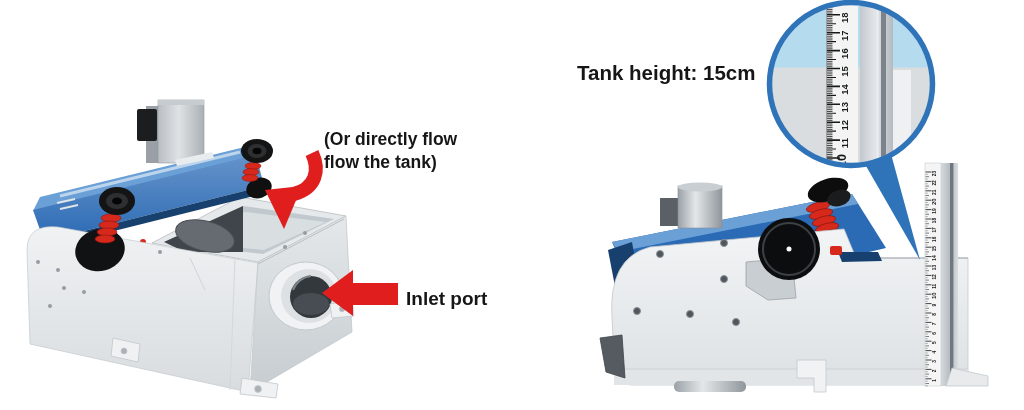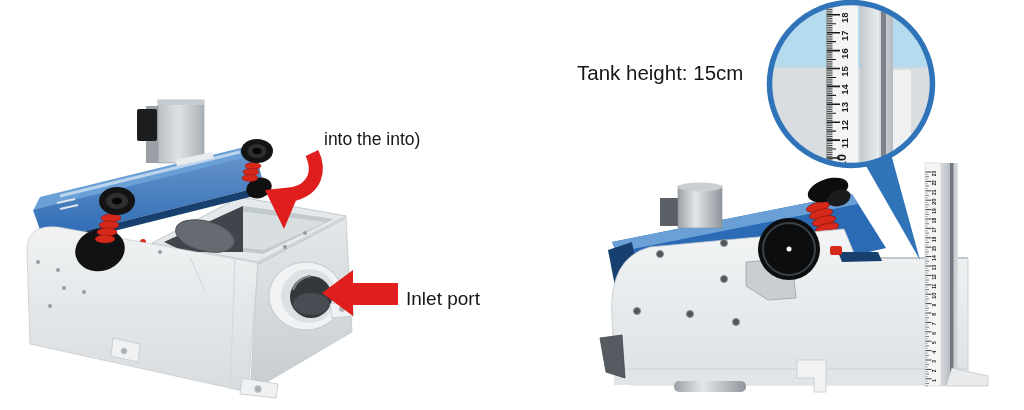--- a/index.html
+++ b/index.html
@@ -1,19 +1,19 @@
 <!DOCTYPE html>
 <html><head>
 <meta charset="utf-8">
 <style>
   html,body{margin:0;padding:0;background:#ffffff;}
   #stage{position:relative;width:1024px;height:410px;background:#ffffff;overflow:hidden;
          font-family:"Liberation Sans",sans-serif;}
   .abs{position:absolute;}
-  .label{color:#161616;}
+  .label{color:#161616;font-weight:bold;}
   #flow-note{left:324px;top:128px;width:180px;font-size:17.5px;line-height:22.5px;}
   #inlet-label{left:406px;top:281px;font-size:19px;margin-top:7px;}
   #tank-height-label{left:577px;top:61px;font-size:20.5px;}
   svg{display:block;}
   text.rnum{font-family:"Liberation Sans",sans-serif;font-weight:bold;fill:#17191b;}
 </style>
 </head>
 <body>
 
 <div id="stage">
@@ -456,18 +456,19 @@
           <text class="rnum" x="848" y="53.60000000000001" font-size="9.5" text-anchor="middle" transform="rotate(-90 848 53.60000000000001)">16</text>
           <text class="rnum" x="848" y="35.70000000000002" font-size="9.5" text-anchor="middle" transform="rotate(-90 848 35.70000000000002)">17</text>
           <text class="rnum" x="848" y="17.80000000000001" font-size="9.5" text-anchor="middle" transform="rotate(-90 848 17.80000000000001)">18</text>
         </g>
     </g>
 
     <circle cx="851" cy="84" r="81.5" fill="none" stroke-width="5.5" stroke="#2f74b8"></circle>
   </svg>
 
   <div class="abs label" id="flow-note">
-    <div>into the into)</div>
+    <div>(Or directly flow</div>
+    <div>flow the tank)</div>
   </div>
   <div class="abs label" id="inlet-label">Inlet port</div>
   <div class="abs label" id="tank-height-label">Tank height: 15cm</div>
 
 </div>
 
 </body></html>

